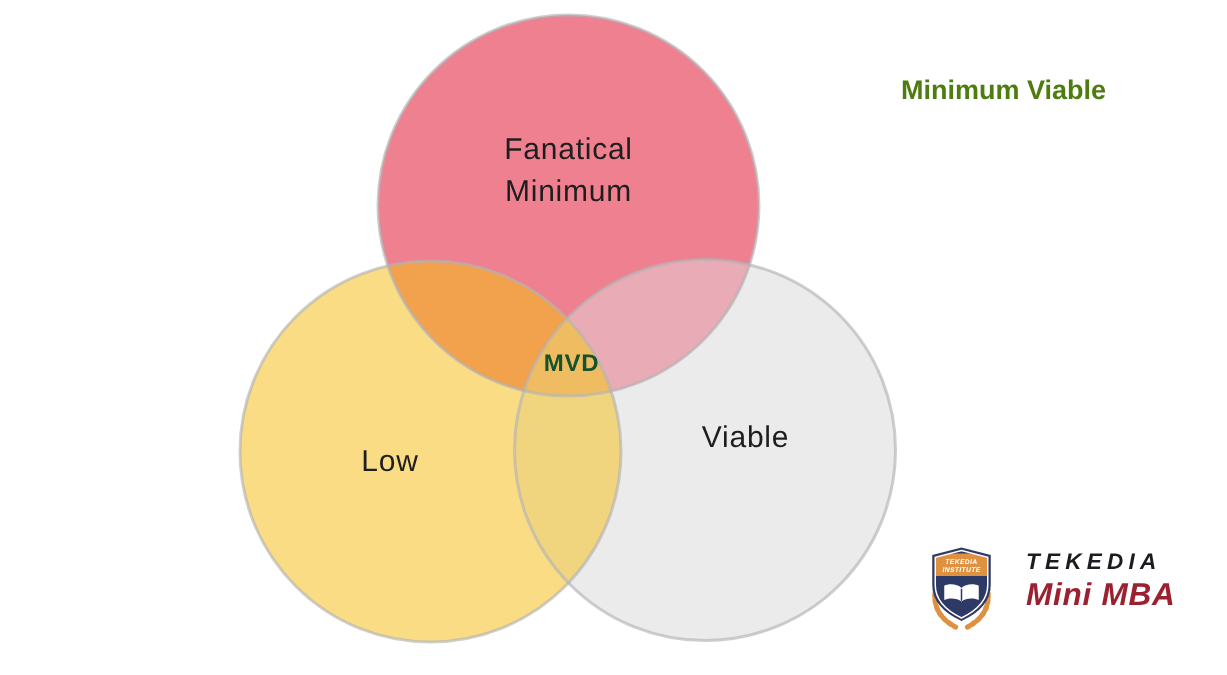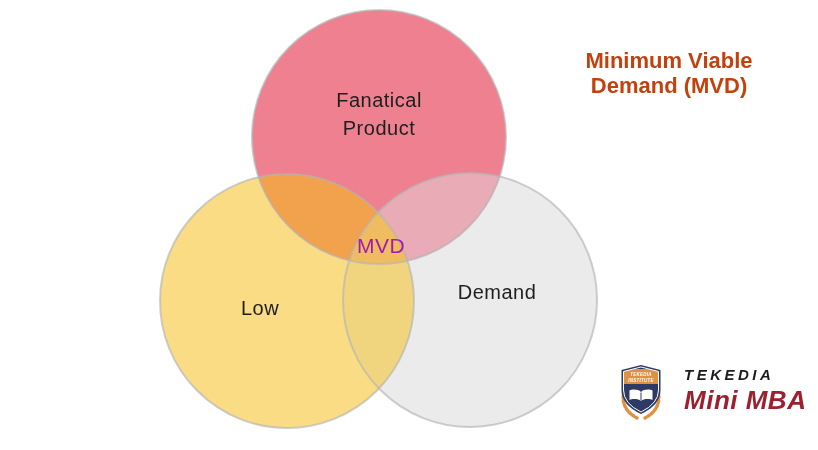--- a/index.html
+++ b/index.html
@@ -18,45 +18,45 @@
     text-align:center;
     font-size:20px;
     line-height:28px;
     letter-spacing:.5px;
     color:#1e1e1e;
     white-space:nowrap;
   }
   .center-label{
     position:absolute;
     transform:translateX(-50%);
-    font-size:21px;
-    font-weight:normal;
-    color:#a21caf;
+    font-size:16px;
+    font-weight:bold;
+    color:#14532d;
     letter-spacing:.5px;
   }
   .heading{
     position:absolute;
     left:669px;top:48px;
     transform:translateX(-50%);
     text-align:center;
-    font-size:22px;
+    font-size:18px;
     font-weight:bold;
     line-height:25px;
-    color:#c2410c;
+    color:#4d7c0f;
     white-space:nowrap;
   }
   .logo{position:absolute;left:614px;top:360px;width:170px;height:66px;font-style:italic;}
   .logo-shield{position:absolute;left:0;top:4px;width:54px;height:58px;}
   .logo-text{position:absolute;left:70px;top:6px;}
   .logo-brand{
     font-size:15px;font-weight:bold;letter-spacing:3.5px;
     color:#1b1b22;white-space:nowrap;
   }
   .logo-product{
-    font-size:26px;font-weight:bold;letter-spacing:.5px;
+    font-size:21px;font-weight:bold;letter-spacing:.5px;
     color:#9c2130;white-space:nowrap;margin-top:2px;
   }
   .shield-band-text{
     font-family:"Liberation Sans", sans-serif;
     font-size:9px;font-weight:bold;fill:#ffffff;letter-spacing:.5px;
   }
 </style>
 </head>
 <body>
 
@@ -92,36 +92,35 @@
       </g>
     </g>
 
     <circle class="venn-outline" cx="379" cy="137" r="127" stroke="#b4b4b4"></circle>
     <circle class="venn-outline" cx="287" cy="301" r="127" stroke="#b4b4b4"></circle>
     <circle class="venn-outline" cx="470" cy="300" r="127" stroke="#b4b4b4"></circle>
   </svg>
 
   <div class="circle-label" style="left:379px;top:86px;">
     <div>Fanatical</div>
-    <div>Product</div>
+    <div>Minimum</div>
   </div>
 
   <div class="circle-label" style="left:260px;top:294px;">
     <div>Low</div>
   </div>
 
   <div class="circle-label" style="left:497px;top:278px;">
-    <div>Demand</div>
+    <div>Viable</div>
   </div>
 
   <div class="center-label" style="left:381px;top:234px;">MVD</div>
 
   <div class="heading">
     <div>Minimum Viable</div>
-    <div>Demand (MVD)</div>
   </div>
 
   <div class="logo">
     <svg class="logo-shield" viewBox="0 0 100 116">
 
       <path d="M16,54 Q8,90 42,108" fill="none" stroke-width="7" stroke-dasharray="5 4" stroke-linecap="round" stroke="#e0913f"></path>
       <path d="M84,54 Q92,90 58,108" fill="none" stroke-width="7" stroke-dasharray="5 4" stroke-linecap="round" stroke="#e0913f"></path>
 
       <path d="M50,2 L89,12 V52 Q89,82 50,100 Q11,82 11,52 V12 Z" fill="#2d3a66"></path>
 

